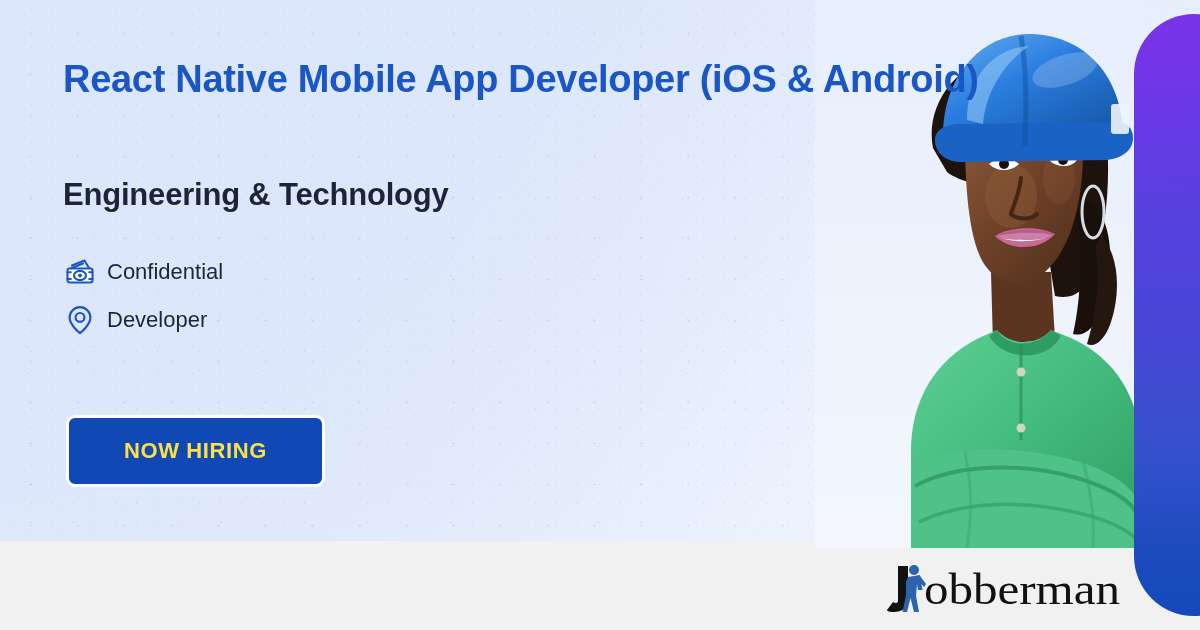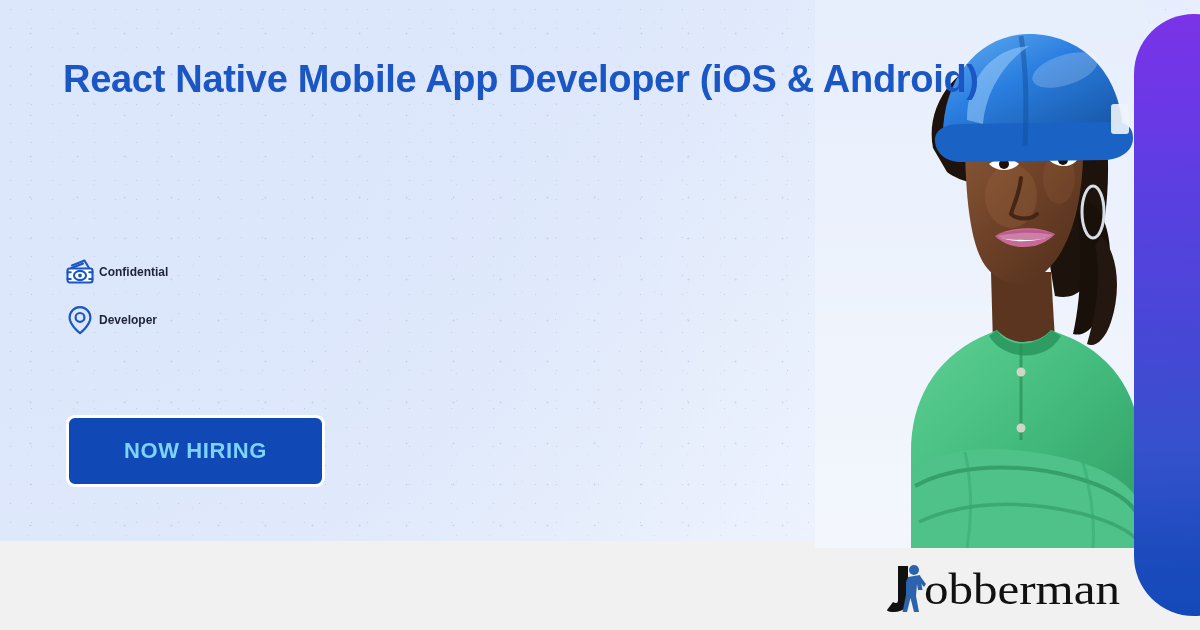--- a/index.html
+++ b/index.html
@@ -92,39 +92,39 @@
     height:44px;
     margin-bottom:4px;
   }
   .meta-icon {
     width:36px; height:36px;
     display:flex; align-items:center; justify-content:center;
     flex:0 0 36px;
   }
   .meta-icon svg { display:block; }
   .meta-label {
-    margin-left:1px;
-    font-size:12px;
+    margin-left:9px;
+    font-size:22px;
     color:#1e2338;
-    font-weight:bold;
+    font-weight:normal;
     white-space:nowrap;
   }
 
   
   .cta-button {
     position:absolute;
     left:66px; top:415px;
     width:259px; height:72px;
     background:#1048b5;
     border:3px solid #ffffff;
     border-radius:9px;
     display:flex;
     align-items:center;
     justify-content:center;
-    color:#7dd3fc;
+    color:#fde047;
     font-size:22px;
     font-weight:bold;
     letter-spacing:0.6px;
     z-index:7;
     cursor:pointer;
   }
 
   
   .photo {
     position:absolute;
@@ -270,20 +270,21 @@
         <path d="M104 522 C150 500 212 500 268 514 C298 522 316 532 324 542" stroke="#2d9460" stroke-width="3.5" fill="none" opacity="0.55"></path>
 
         <path d="M150 452 C156 480 158 512 152 548" stroke="#36a86e" stroke-width="3" fill="none" opacity="0.5"></path>
         <path d="M268 462 C276 492 280 520 278 548" stroke="#36a86e" stroke-width="3" fill="none" opacity="0.5"></path>
       </g>
     </svg>
   </div>
 
   <div class="job-title">React Native Mobile App Developer (iOS &amp; Android)</div>
 
+  <div class="job-category">Engineering &amp; Technology</div>
 
   <div class="meta-list">
 
     <div class="meta-row">
       <span class="meta-icon">
         <svg width="32" height="32" viewBox="0 0 32 32" xmlns="http://www.w3.org/2000/svg">
           <g fill="none" stroke="#1a56c4" stroke-width="2.1" stroke-linejoin="round">
             <path d="M8 9.5 L20.5 4.5 L25 12" fill="none" stroke-linecap="round"></path>
             <path d="M6.5 12.5 L19 7.6" stroke-linecap="round"></path>
             <rect x="3.5" y="12.5" width="25" height="14" rx="2.2" fill="#ffffff"></rect>

